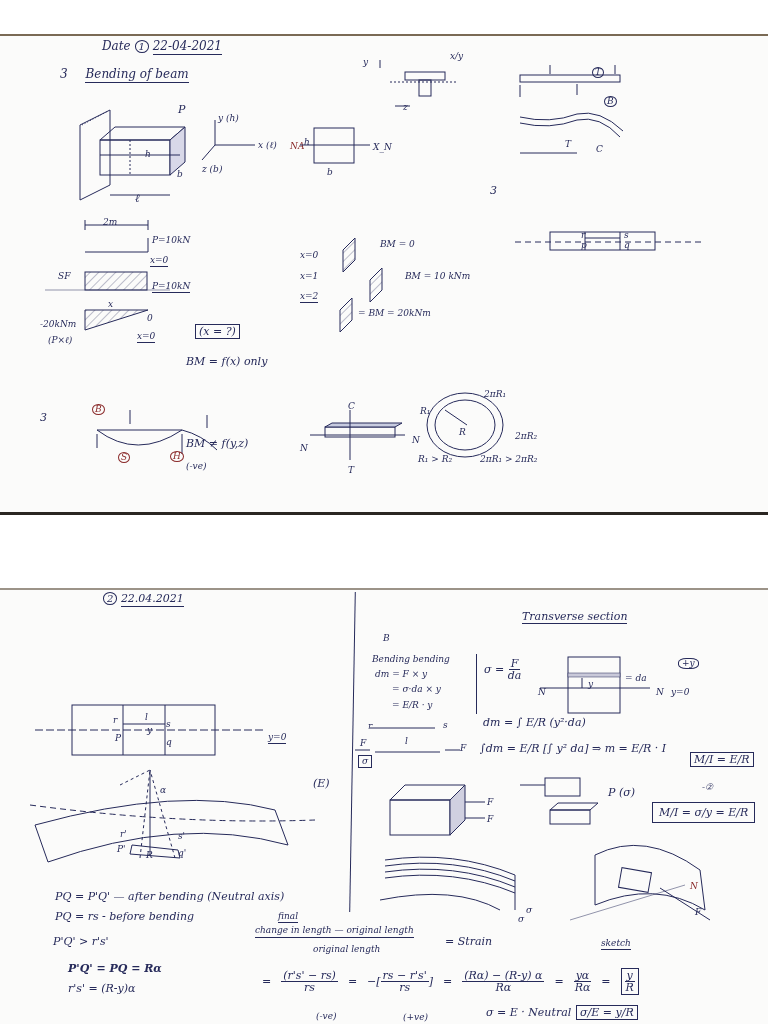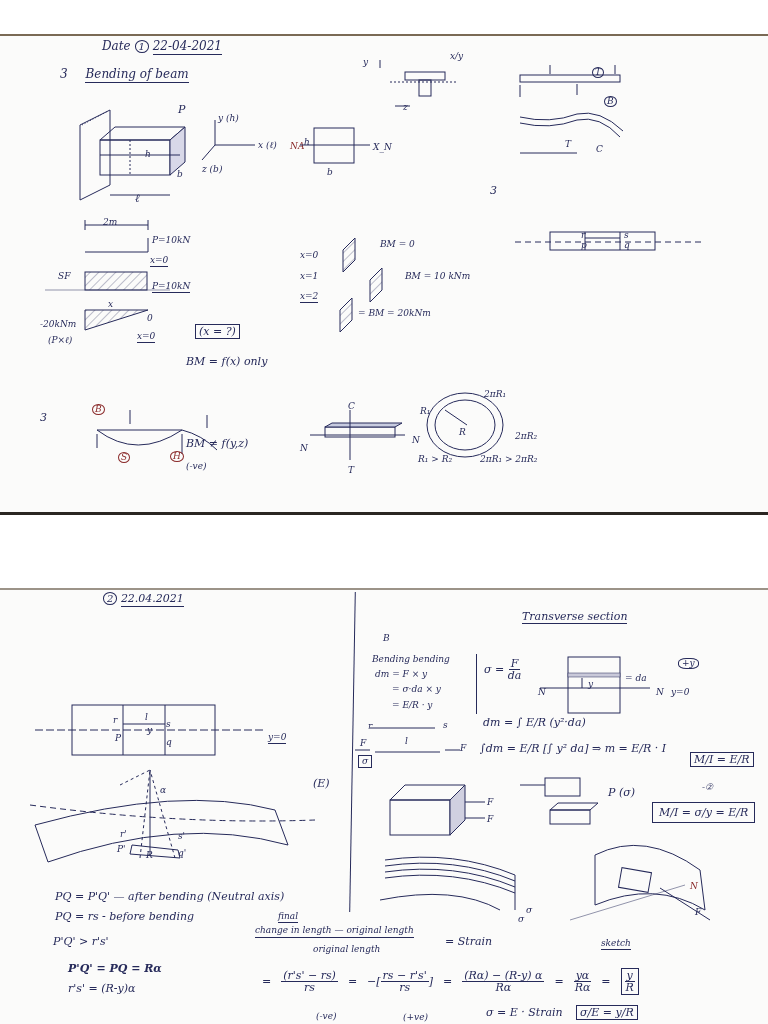--- a/index.html
+++ b/index.html
@@ -344,14 +344,14 @@
       <span>Rα</span>
     </span>
   <span>=</span>
   <span class="box"><span class="frac">
         <span class="num">y</span>
         <span>R</span>
       </span></span>
 </div>
 <span class="ink sm" style="left:316px;top:1012px;">(-ve)</span>
 <span class="ink sm" style="left:403px;top:1013px;">(+ve)</span>
-<span class="ink md" style="left:486px;top:1007px;">σ = E · Strain</span>
+<span class="ink md" style="left:486px;top:1007px;">σ = E · Neutral</span>
 <span class="ink md box" style="left:576px;top:1005px;">σ/E = y/R</span>
 
 </body></html>

